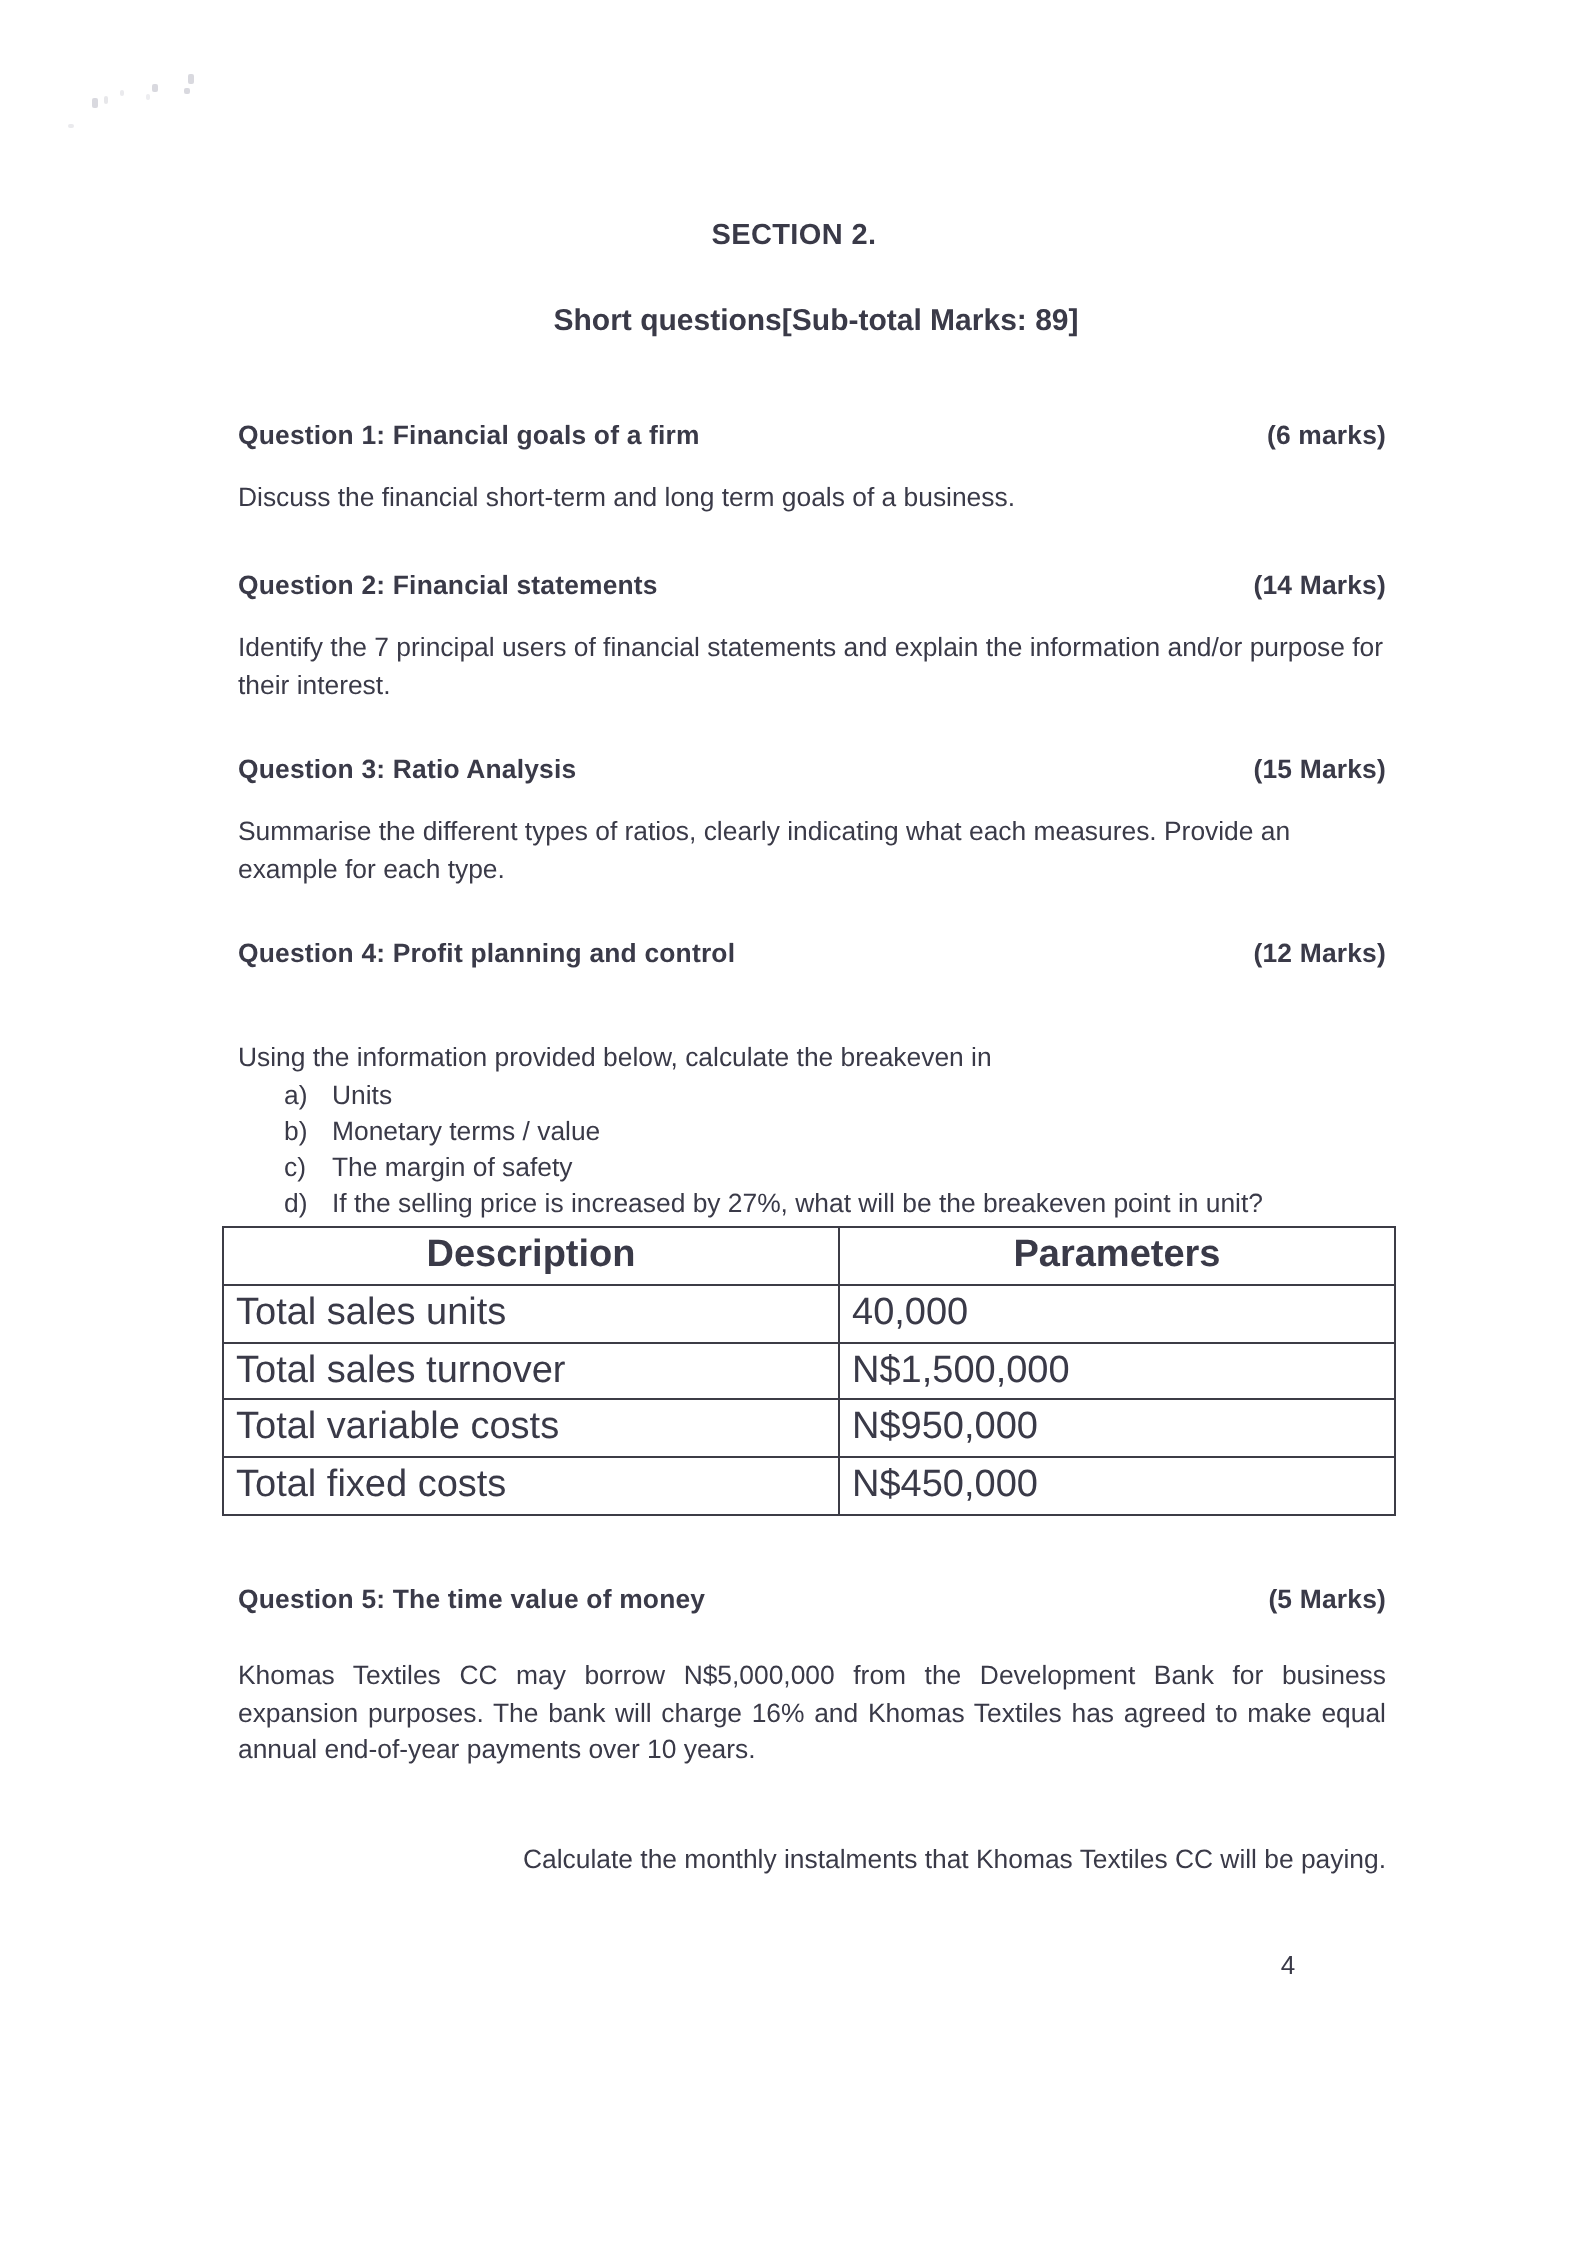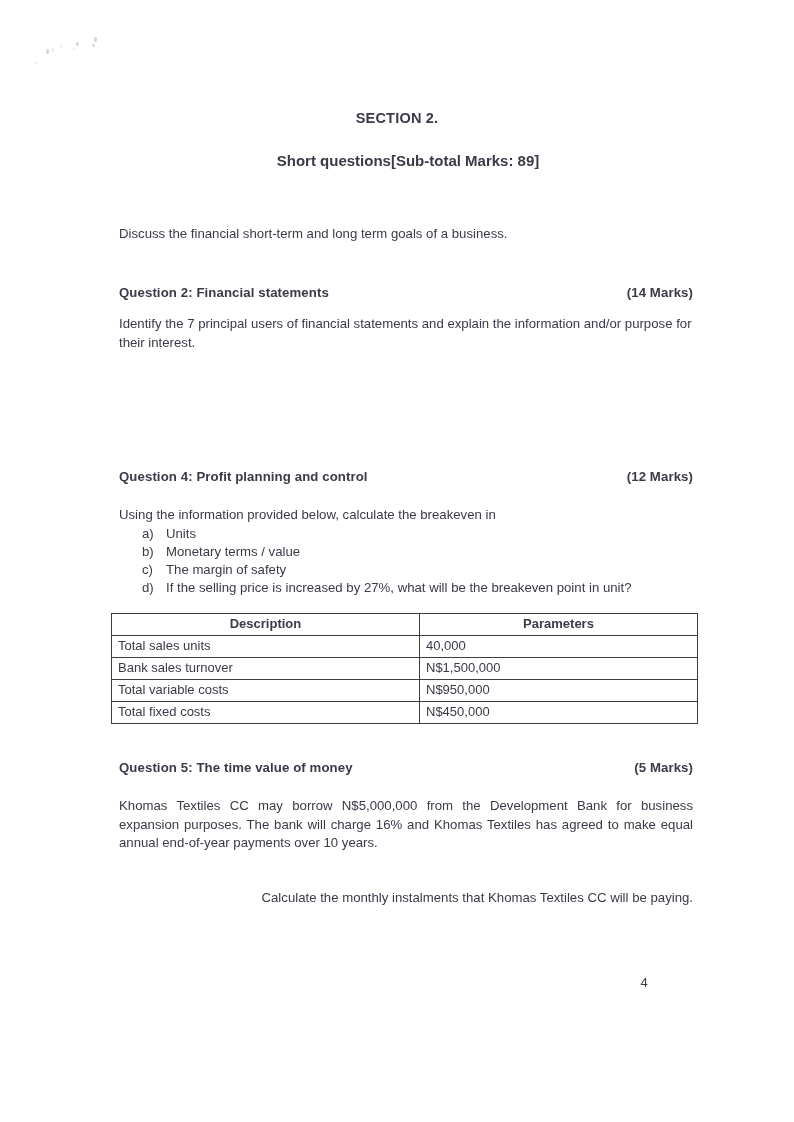--- a/index.html
+++ b/index.html
@@ -94,21 +94,21 @@
     flex: 0 0 24px;
     margin-left: 23px;
   }
 
   table.params {
     position: absolute;
     left: 111px;
     top: 613px;
     width: 587px;
     border-collapse: collapse;
-    font-size: 13px;
+    font-size: 19px;
   }
   table.params th,
   table.params td {
     border: 1px solid #3c3c46;
     padding: 2px 6px;
     height: 17px;
     line-height: 1.25;
   }
   table.params th {
     text-align: center;
@@ -143,38 +143,49 @@
   <div class="speck" style="left:34px;top:62px;width:3px;height:2px;opacity:.3;"></div>
 
   <div class="section-title">SECTION 2.</div>
 
   <div class="subhead-row">
     <span>Short questions</span>
     <span>[Sub-total Marks: 89]</span>
   </div>
 
   <div class="q-block" style="top:210px;">
+    <div class="q-head">
+      <span>Question 1: Financial goals of a firm</span>
+      <span class="q-marks">(6 marks)</span>
+    </div>
     <div class="q-body">Discuss the financial short-term and long term goals of a business.</div>
   </div>
 
   <div class="q-block" style="top:285px;">
     <div class="q-head">
       <span>Question 2: Financial statements</span>
       <span class="q-marks">(14 Marks)</span>
     </div>
     <div class="q-body">Identify the 7 principal users of financial statements and explain the information and/or purpose for their interest.</div>
   </div>
 
+  <div class="q-block" style="top:377px;">
+    <div class="q-head">
+      <span>Question 3: Ratio Analysis</span>
+      <span class="q-marks">(15 Marks)</span>
+    </div>
+    <div class="q-body">Summarise the different types of ratios, clearly indicating what each measures. Provide an example for each type.</div>
+  </div>
 
   <div class="q-block" style="top:469px;">
     <div class="q-head">
       <span>Question 4: Profit planning and control</span>
       <span class="q-marks">(12 Marks)</span>
     </div>
-    <div class="q-body" style="margin-top:22px;">Using the information provided below, calculate the breakeven in</div>
+    <div class="q-body" style="margin-top:36px;">Using the information provided below, calculate the breakeven in</div>
     <ol class="alpha">
       <li>
         <span class="marker">a)</span>
         <span>Units</span>
       </li>
       <li>
         <span class="marker">b)</span>
         <span>Monetary terms / value</span>
       </li>
       <li>
@@ -194,35 +205,35 @@
         <th class="desc">Description</th>
         <th>Parameters</th>
       </tr>
     </thead>
     <tbody>
       <tr>
         <td class="desc">Total sales units</td>
         <td>40,000</td>
       </tr>
       <tr>
-        <td class="desc">Bank sales turnover</td>
+        <td class="desc">Total sales turnover</td>
         <td>N$1,500,000</td>
       </tr>
       <tr>
         <td class="desc">Total variable costs</td>
         <td>N$950,000</td>
       </tr>
       <tr>
         <td class="desc">Total fixed costs</td>
         <td>N$450,000</td>
       </tr>
     </tbody>
   </table>
 
-  <div class="q-block" style="top:760px;">
+  <div class="q-block" style="top:792px;">
     <div class="q-head">
       <span>Question 5: The time value of money</span>
       <span class="q-marks">(5 Marks)</span>
     </div>
     <div class="q-body justified" style="margin-top:22px;">Khomas Textiles CC may borrow N$5,000,000 from the Development Bank for business expansion purposes. The bank will charge 16% and Khomas Textiles has agreed to make equal annual end-of-year payments over 10 years.</div>
     <div class="q-body" style="margin-top:36px;text-align:right;">Calculate the monthly instalments that Khomas Textiles CC will be paying.</div>
   </div>
 
   <div class="page-number">4</div>
 

